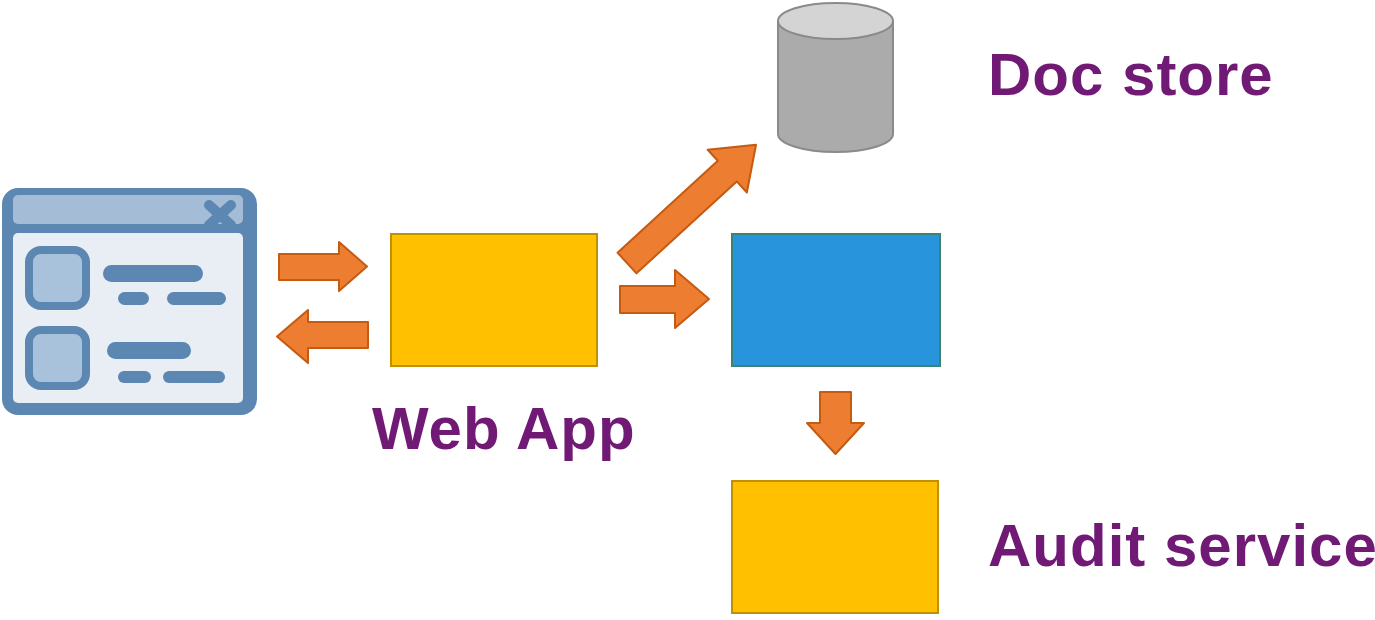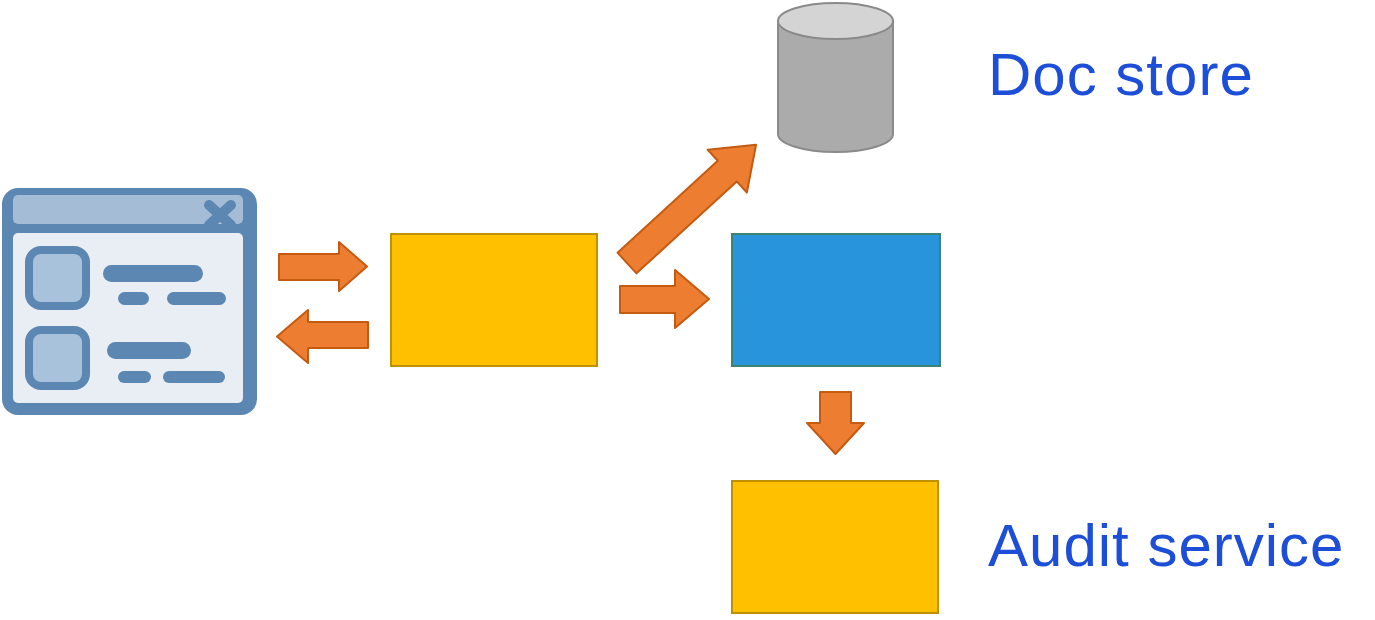--- a/index.html
+++ b/index.html
@@ -10,23 +10,23 @@
     overflow:hidden;
     font-family:"Liberation Sans","DejaVu Sans",sans-serif;
   }
   #shapes{position:absolute;left:0;top:0;width:1375px;height:620px;}
   .node-box{position:absolute;box-sizing:border-box;}
   .box-yellow{background:#FFC000;border:2px solid #BF9000;}
   .box-blue{background:#2794DC;border:2px solid #3C8373;}
   .diagram-label{
     position:absolute;
     font-size:60px;
-    font-weight:400;
+    font-weight:700;
     letter-spacing:1px;
-    color:#1d4ed8;
+    color:#701a75;
     white-space:nowrap;
     line-height:62px;
   }
 </style>
 </head>
 <body>
 
 <div id="canvas">
 
   <svg id="shapes" width="1375" height="620" viewBox="0 0 1375 620" xmlns="http://www.w3.org/2000/svg">
@@ -68,19 +68,20 @@
       <rect x="161" y="183" width="62" height="12" rx="6"></rect>
     </g>
   </svg>
 
   <div class="node-box box-yellow" style="left:390px;top:233px;width:208px;height:134px;"></div>
 
   <div class="node-box box-blue" style="left:731px;top:233px;width:210px;height:134px;"></div>
 
   <div class="node-box box-yellow" style="left:731px;top:480px;width:208px;height:134px;"></div>
 
+  <div class="diagram-label" style="left:372px;top:398px;">Web App</div>
 
   <div class="diagram-label" style="left:988px;top:44px;">Doc store</div>
 
 
   <div class="diagram-label" style="left:988px;top:515px;">Audit service</div>
 
 </div>
 
 </body></html>

